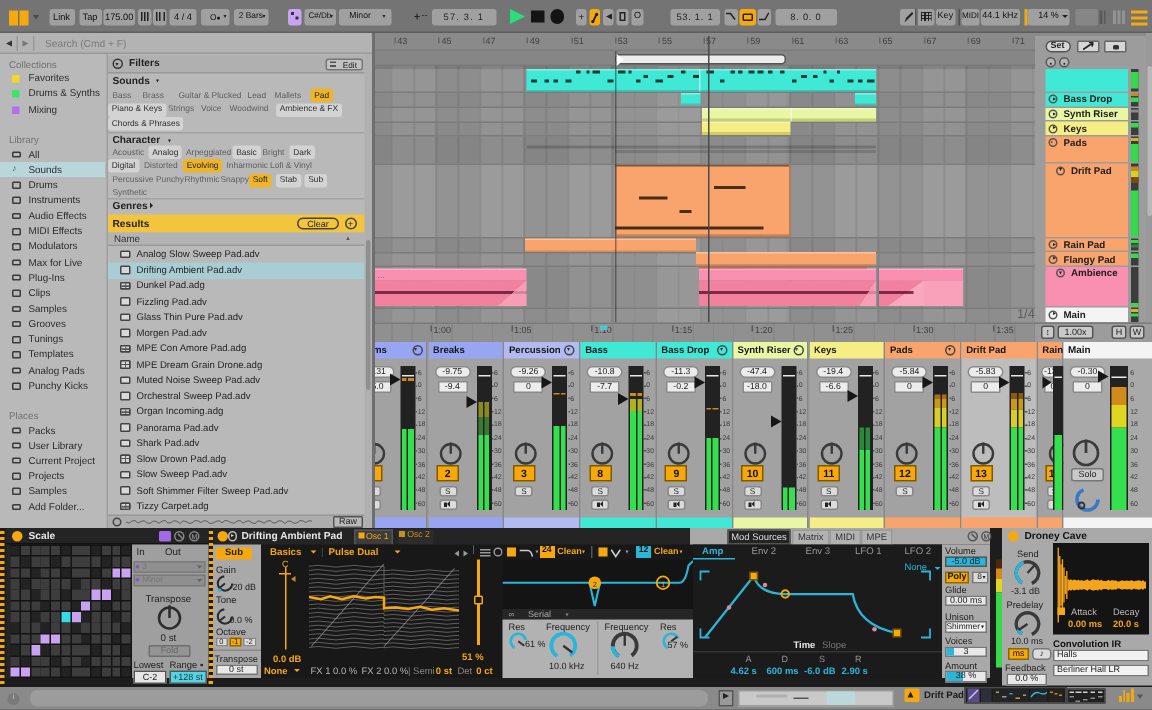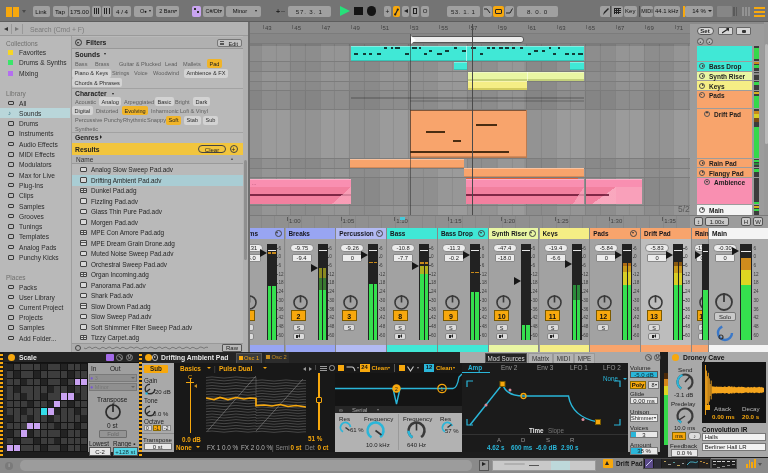--- a/index.html
+++ b/index.html
@@ -281,21 +281,21 @@
 <div style="left:753.5px;top:158.5px;width:5.5px;height:8.5px;background:#3c3c3c"></div>
 <div style="left:753.5px;top:159.5px;width:5.5px;height:2.0px;background:#35d94a"></div>
 <div style="left:753.5px;top:162.5px;width:5.5px;height:2.0px;background:#2a8a3a"></div>
 <div style="left:753.5px;top:168px;width:5.5px;height:8.5px;background:#3c3c3c"></div>
 <div style="left:753.5px;top:169px;width:5.5px;height:2.5px;background:#35d94a"></div>
 <div style="left:753.5px;top:177.5px;width:5.5px;height:26.5px;background:#3c3c3c"></div>
 <div style="left:753.5px;top:201.5px;width:5.5px;height:2.5px;background:#35d94a"></div>
 <div style="left:753.5px;top:205px;width:5.5px;height:9.5px;background:#3c3c3c"></div>
 <div style="left:753.5px;top:205.5px;width:5.5px;height:2.0px;background:#d8b11e"></div>
 <div style="left:753.5px;top:208.5px;width:5.5px;height:2.5px;background:#35d94a"></div>
-<div class="tx" style="left:678px;top:205px;color:#5a5a5a;font-size:8.5px">5/2</div>
+<div class="tx" style="left:678px;top:205px;color:#5a5a5a;font-size:8.5px">1/4</div>
 <div style="left:764px;top:22px;width:4px;height:206px;background:#999"></div>
 <div style="left:764.5px;top:44px;width:3px;height:100px;background:#b9b9b9;border-radius:2px"></div>
 <div style="left:234px;top:214.5px;width:530px;height:13.5px;background:#909090;border-top:1px solid #7a7a7a;background-image:repeating-linear-gradient(90deg, rgba(0,0,0,0.06) 0px, rgba(0,0,0,0.06) 1px, transparent 1px, transparent 13.4px)"></div>
 <div style="left:287.0px;top:217px;width:1px;height:4px;background:#5a5a5a"></div>
 <div class="tx" style="left:289.0px;top:217.5px;color:#3f3f3f;font-size:6px">1:00</div>
 <div style="left:340.6px;top:217px;width:1px;height:4px;background:#5a5a5a"></div>
 <div class="tx" style="left:342.6px;top:217.5px;color:#3f3f3f;font-size:6px">1:05</div>
 <div style="left:394.2px;top:217px;width:1px;height:4px;background:#5a5a5a"></div>
 <div class="tx" style="left:396.2px;top:217.5px;color:#3f3f3f;font-size:6px">1:10</div>
 <div style="left:447.8px;top:217px;width:1px;height:4px;background:#5a5a5a"></div>

